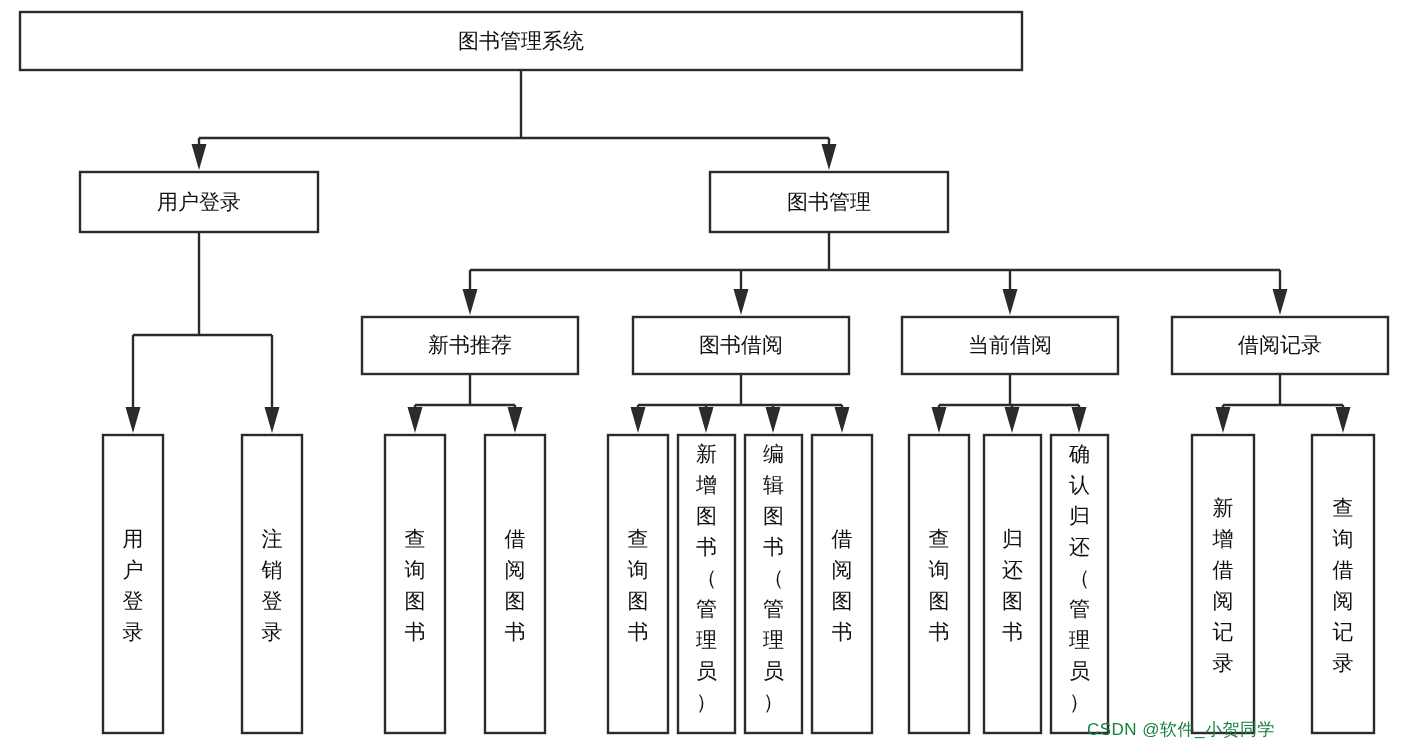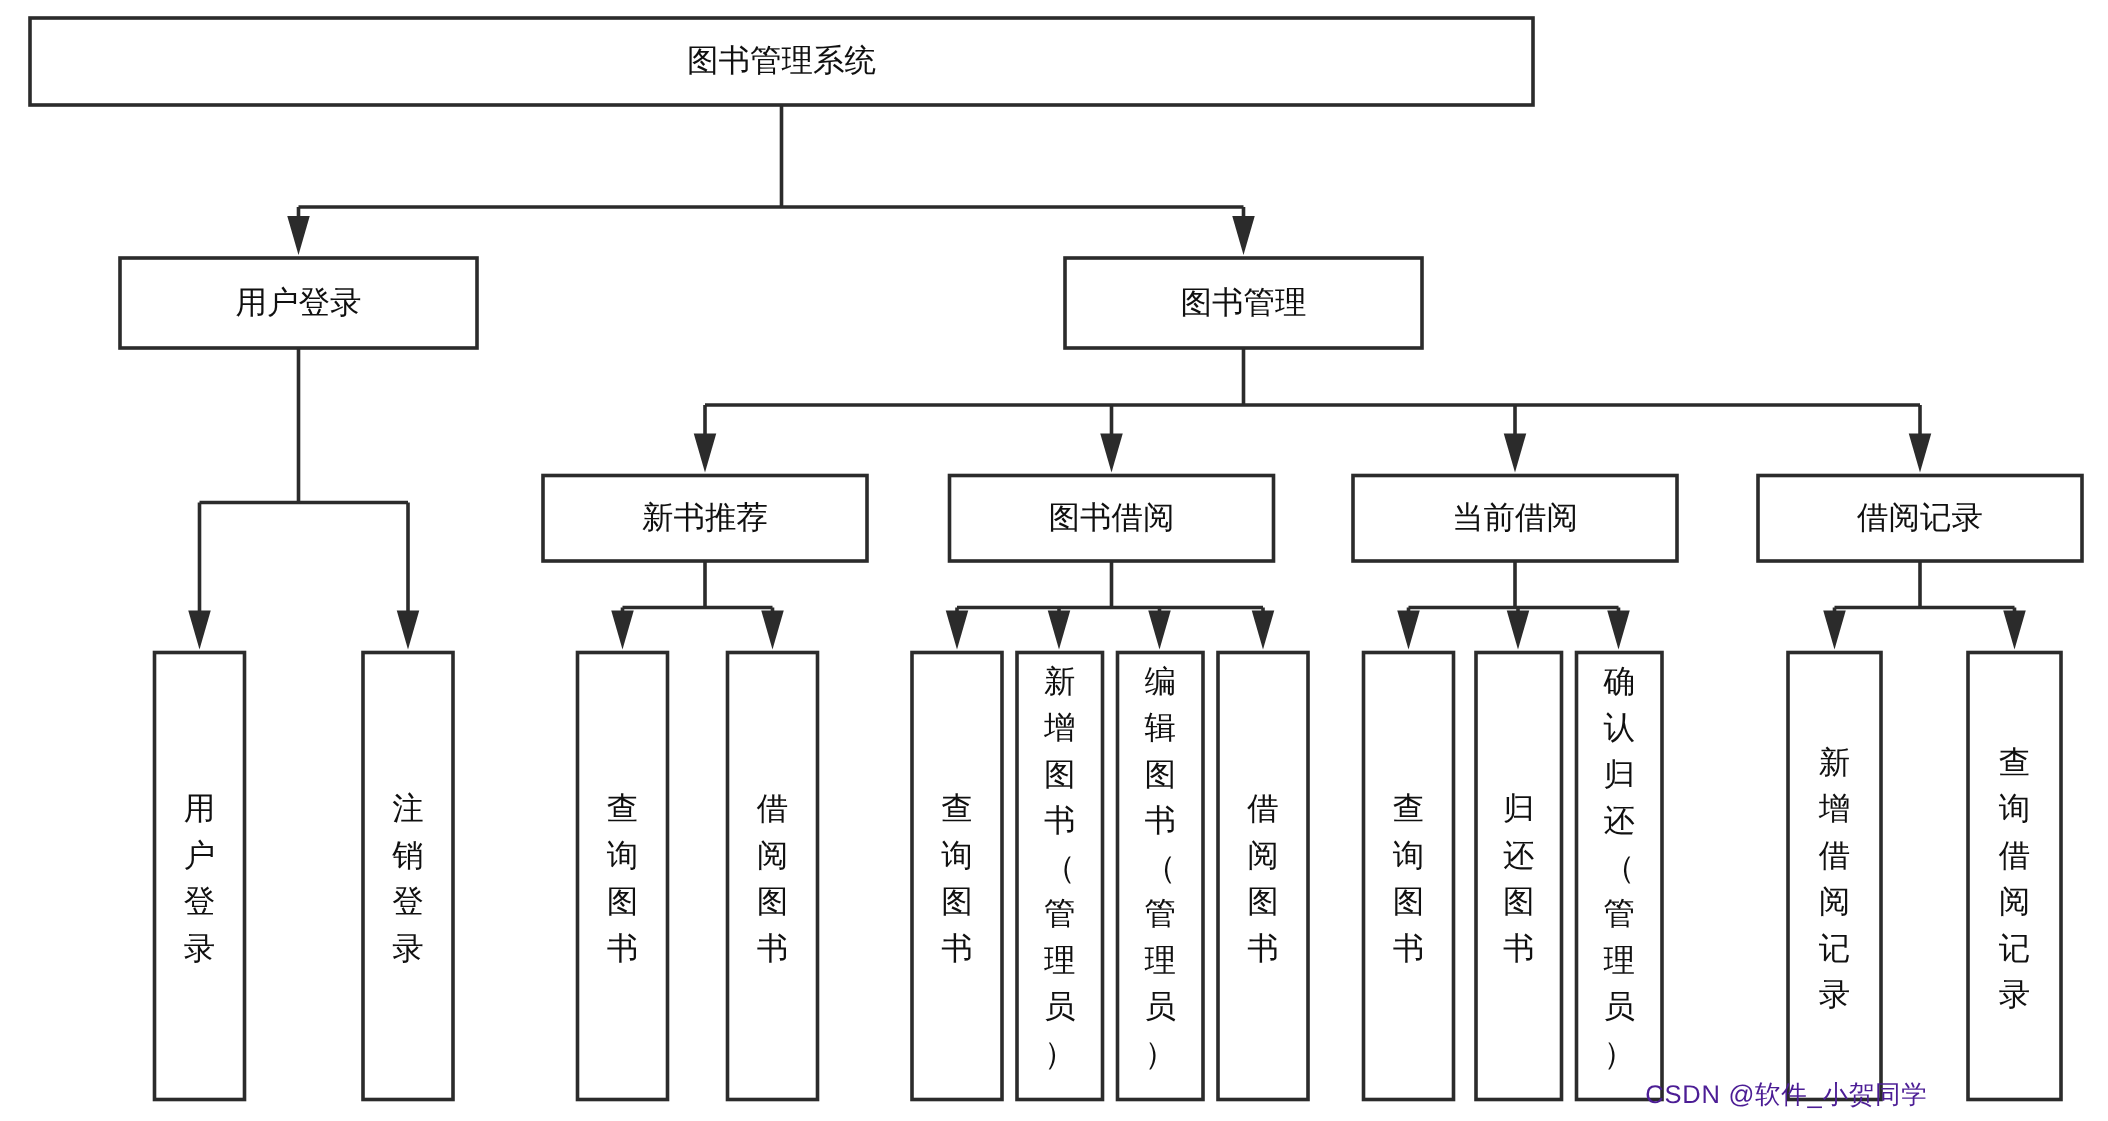--- a/index.html
+++ b/index.html
@@ -51,25 +51,25 @@
     dominant-baseline: middle;
   }
   .node-label-vertical {
     fill: #101010;
     font-family: "Liberation Sans", "DejaVu Sans", sans-serif;
     font-size: 21px;
     text-anchor: middle;
   }
   .watermark-text {
     position: absolute;
-    right: 10px;
+    right: 20px;
     bottom: 6px;
     font-family: "Liberation Sans", "DejaVu Sans", sans-serif;
     font-size: 17px;
-    color: #4c1d95;
+    color: #15803d;
     white-space: nowrap;
     letter-spacing: 0.5px;
     pointer-events: none;
   }
 </style>
 </head>
 <body>
 
 <div id="diagram-root">
   <svg class="diagram-canvas" viewBox="0 0 1405 747">

